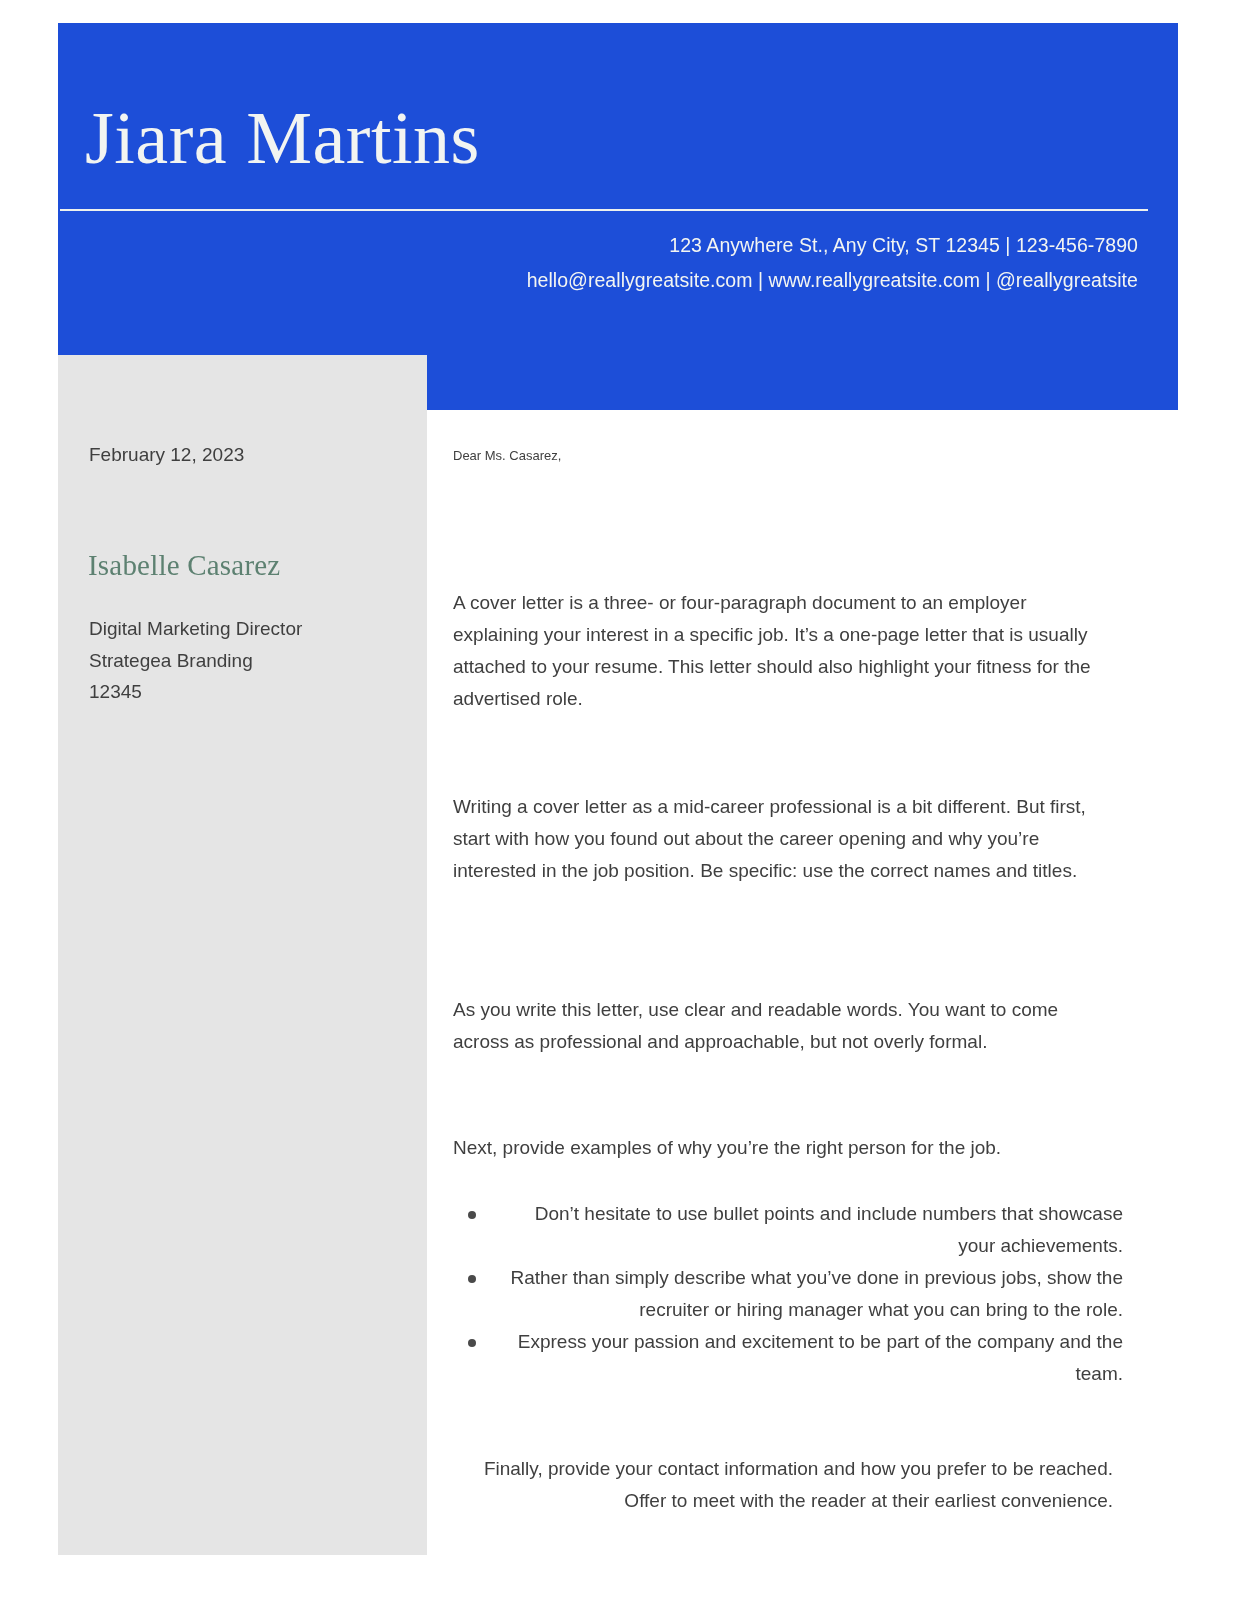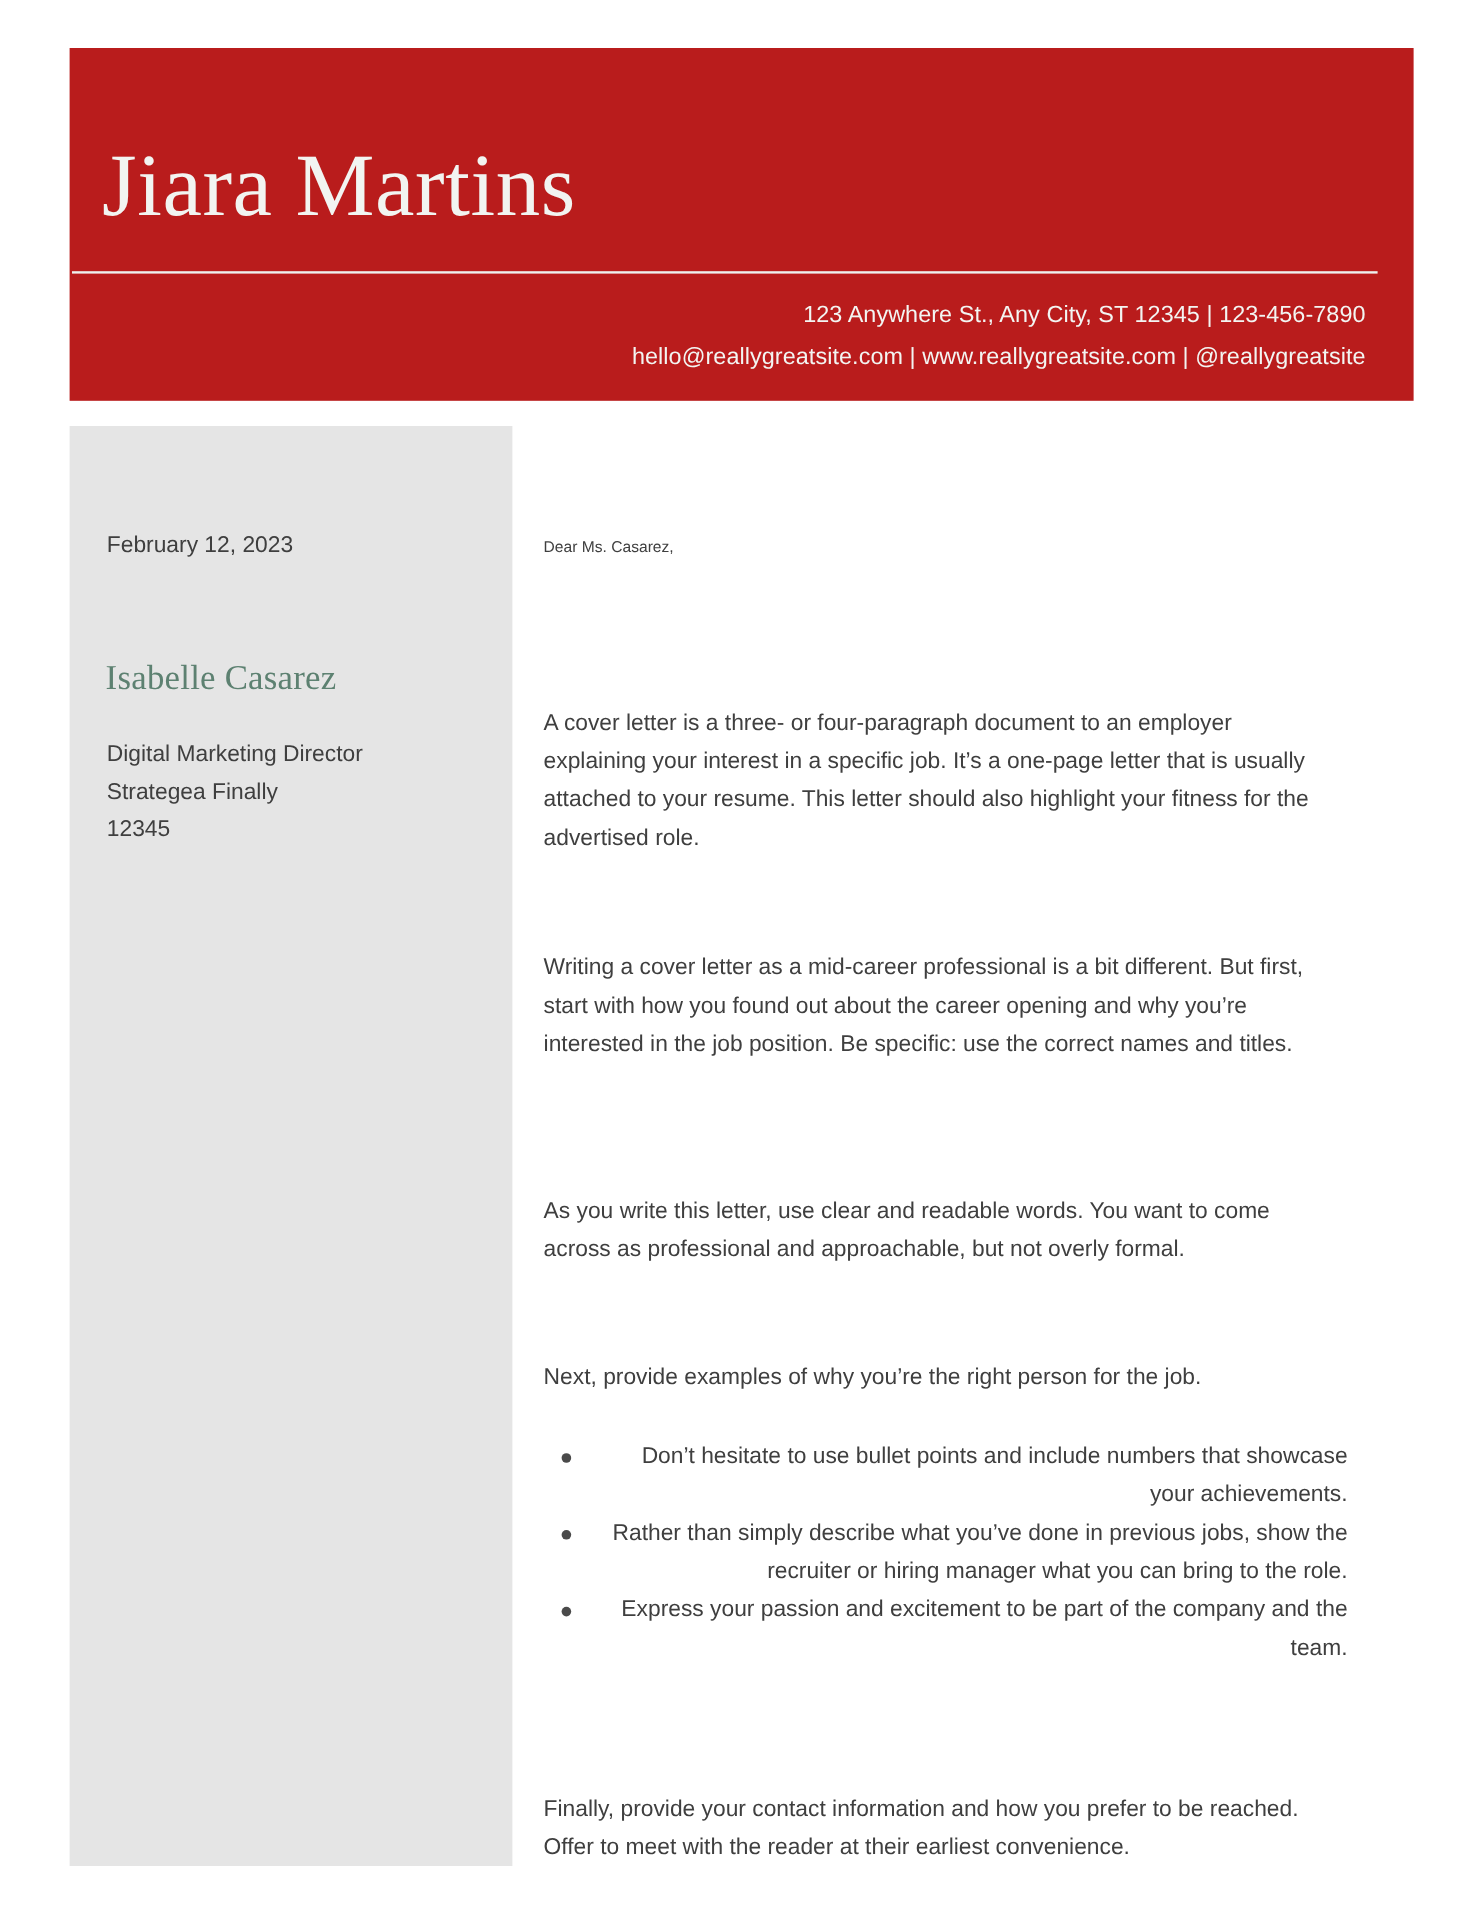--- a/index.html
+++ b/index.html
@@ -19,24 +19,24 @@
     position: relative;
     width: 1237px;
     height: 1600px;
     background: #ffffff;
   }
 
   
   .header {
     position: absolute;
     left: 58px;
-    top: 40px;
+    top: 23px;
     width: 1120px;
-    height: 294px;
-    background: #b91c1c;
+    height: 387px;
+    background: #1d4ed8;
     box-sizing: border-box;
   }
 
   .header-name {
     position: absolute;
     left: 27px;
     top: 78px;
     font-family: "Liberation Serif", serif;
     font-size: 74px;
     line-height: 1;
@@ -144,21 +144,21 @@
     line-height: 32px;
     color: #3f3f3f;
     text-align: left;
     margin-top: 39px;
   }
 
   .para-1 { top: 193px; }
   .para-2 { top: 397px; }
   .para-3 { top: 600px; }
   .para-4 { top: 738px; width: 660px; }
-  .para-5 { top: 1098px; width: 660px; }
+  .para-5 { top: 1059px; width: 660px; text-align: right; }
 
   .bullets {
     position: absolute;
     left: 0;
     top: 843px;
     width: 670px;
     margin: 0;
     padding: 0;
     list-style: none;
   }
@@ -195,21 +195,21 @@
       <div class="line">123 Anywhere St., Any City, ST 12345 | 123-456-7890</div>
       <div class="line">hello@reallygreatsite.com | www.reallygreatsite.com | @reallygreatsite</div>
     </div>
   </div>
 
   <div class="sidebar">
     <div class="sidebar-date">February 12, 2023</div>
     <div class="sidebar-recipient-name">Isabelle Casarez</div>
     <div class="sidebar-recipient-block">
       <span class="line">Digital Marketing Director</span>
-      <span class="line">Strategea Finally</span>
+      <span class="line">Strategea Branding</span>
       <span class="line">12345</span>
     </div>
   </div>
 
   <div class="body-col">
     <div class="salutation">Dear Ms. Casarez,</div>
 
     <p class="para para-1">A cover letter is a three- or four-paragraph document to an employer explaining your interest in a specific job. It’s a one-page letter that is usually attached to your resume. This letter should also highlight your fitness for the advertised role.</p>
 
     <p class="para para-2">Writing a cover letter as a mid-career professional is a bit different. But first, start with how you found out about the career opening and why you’re interested in the job position. Be specific: use the correct names and titles.</p>

